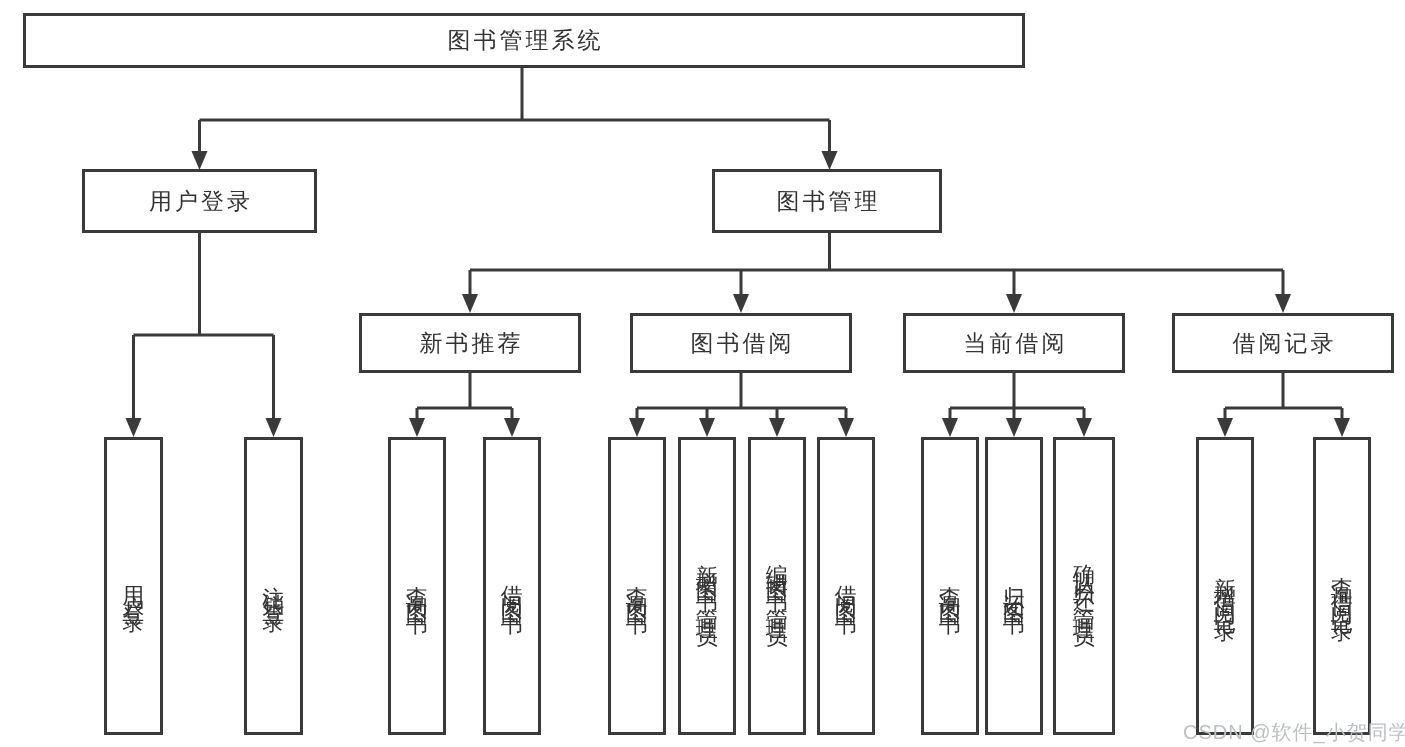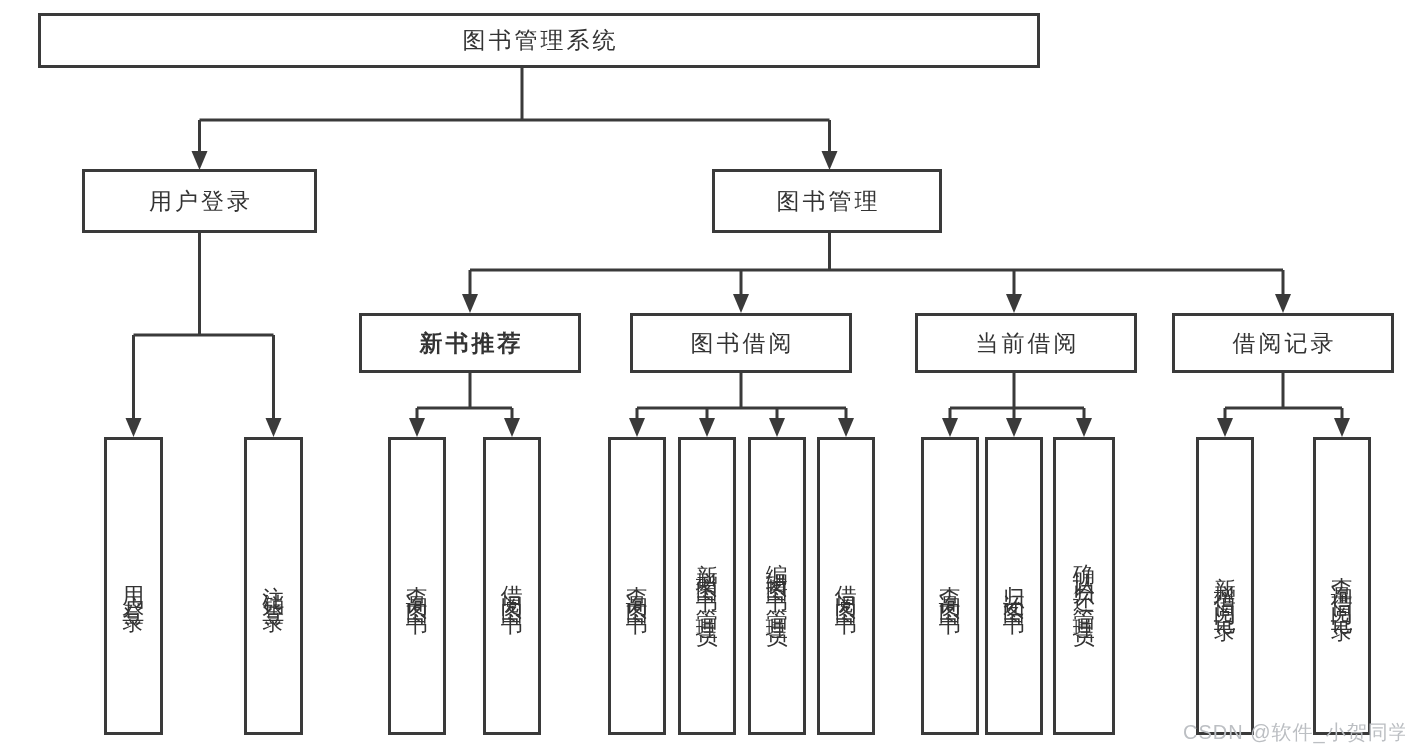--- a/index.html
+++ b/index.html
@@ -79,38 +79,38 @@
       <polygon points="769,418 785,418 777,437"></polygon>
       <polygon points="838,418 854,418 846,437"></polygon>
       <polygon points="942,418 958,418 950,437"></polygon>
       <polygon points="1006,418 1022,418 1014,437"></polygon>
       <polygon points="1076,418 1092,418 1084,437"></polygon>
       <polygon points="1217,418 1233,418 1225,437"></polygon>
       <polygon points="1334,418 1350,418 1342,437"></polygon>
     </g>
   </svg>
 
-  <div class="box" style="left:38px;top:13px;width:1002px;height:55px;text-align:right;">
+  <div class="box" style="left:23px;top:13px;width:1002px;height:55px;text-align:right;">
     <span class="hlabel">图书管理系统</span>
   </div>
 
   <div class="box" style="left:82px;top:169px;width:235px;height:64px;">
     <span class="hlabel">用户登录</span>
   </div>
   <div class="box" style="left:712px;top:169px;width:230px;height:64px;">
     <span class="hlabel">图书管理</span>
   </div>
 
-  <div class="box" style="left:359px;top:313px;width:222px;height:60px;font-weight:bold;">
+  <div class="box" style="left:359px;top:313px;width:222px;height:60px;">
     <span class="hlabel">新书推荐</span>
   </div>
   <div class="box" style="left:630px;top:313px;width:222px;height:60px;">
     <span class="hlabel">图书借阅</span>
   </div>
-  <div class="box" style="left:903px;top:313px;width:222px;height:60px;margin-left:12px;">
+  <div class="box" style="left:903px;top:313px;width:222px;height:60px;">
     <span class="hlabel">当前借阅</span>
   </div>
   <div class="box" style="left:1172px;top:313px;width:222px;height:60px;">
     <span class="hlabel">借阅记录</span>
   </div>
 
   <div class="box" style="left:104px;top:437px;width:59px;height:298px;">
     <span class="vlabel">用户登录</span>
   </div>
   <div class="box" style="left:244px;top:437px;width:59px;height:298px;">

